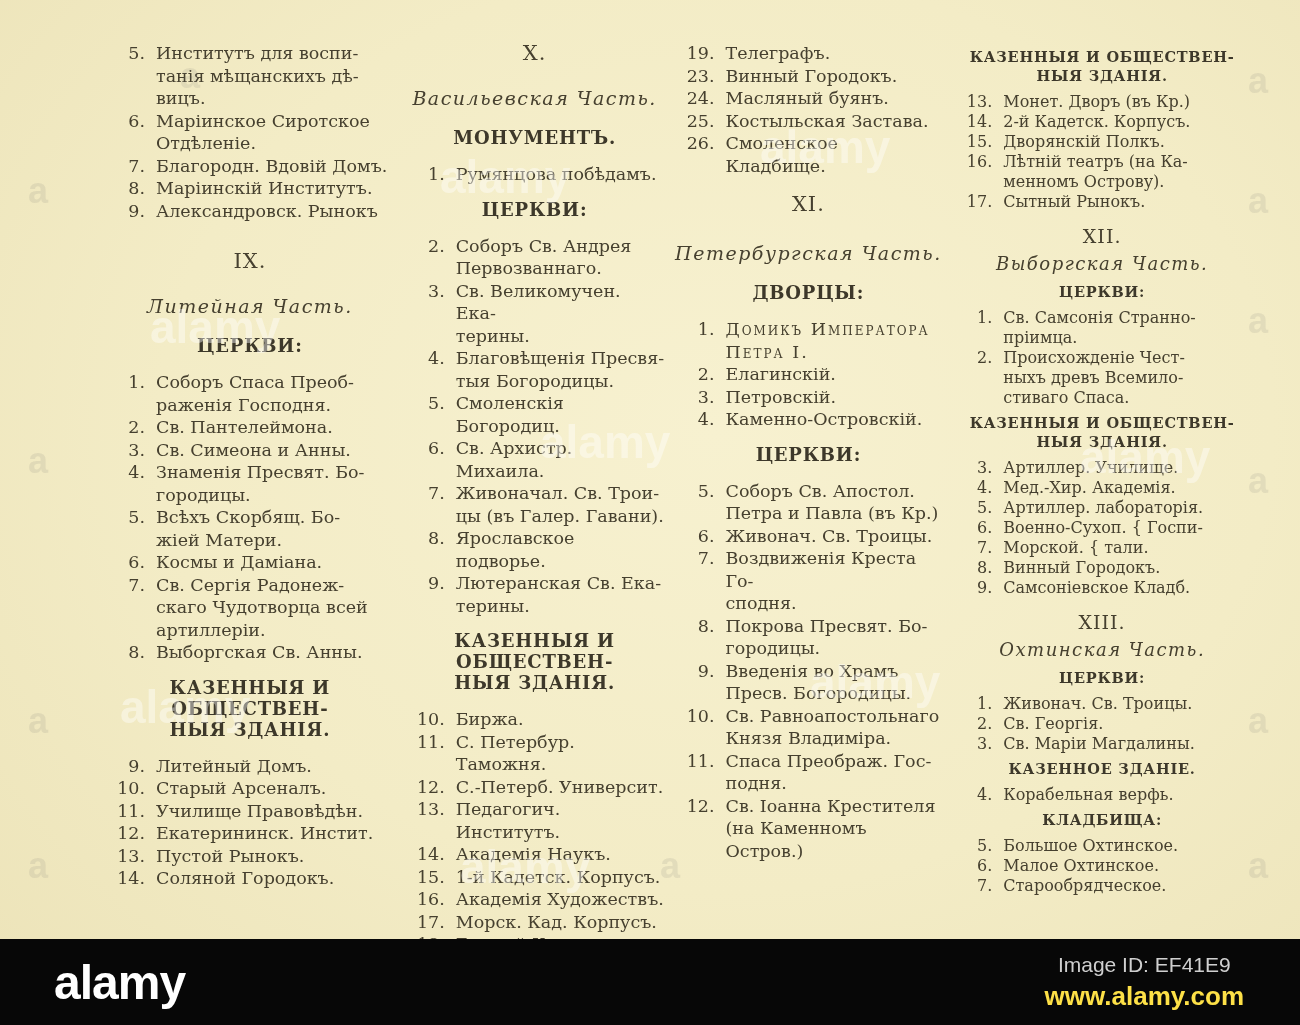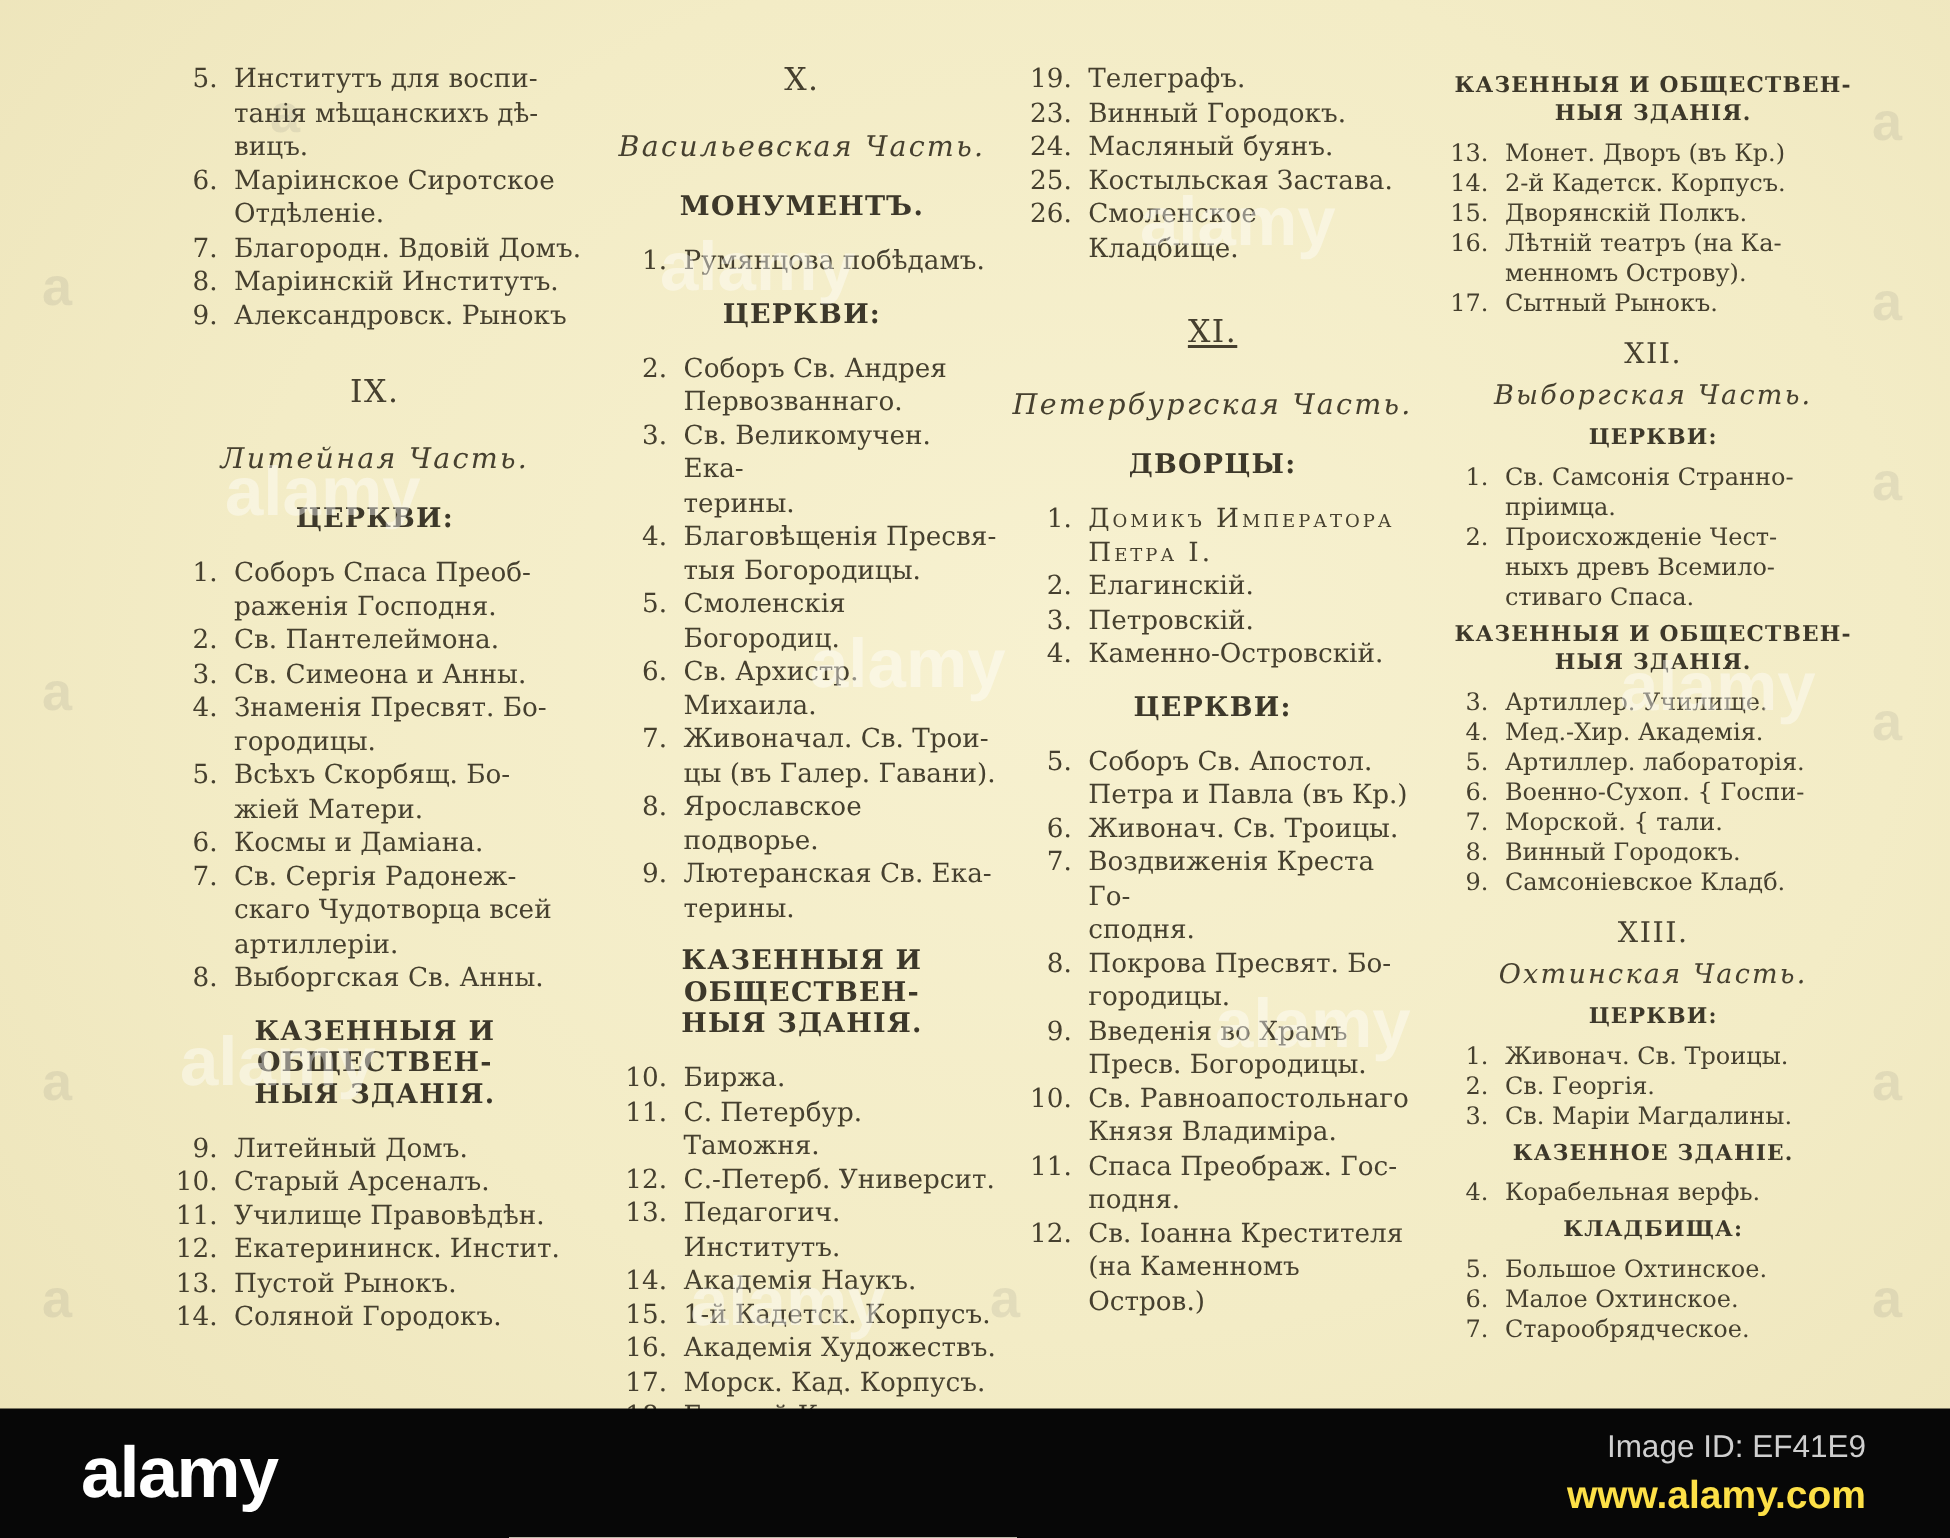--- a/index.html
+++ b/index.html
@@ -20,35 +20,35 @@
   .col-3{width:300px;margin-right:0;font-size:16px;line-height:20px;}
   .item{display:flex;}
   .num{flex:none;width:40px;text-align:right;padding-right:11px;}
   .txt{flex:1;}
   .spaced .txt{font-variant:small-caps;letter-spacing:2px;}
   .block{text-align:center;}
   .roman{font-size:21px;margin:28px 0 22px;letter-spacing:1px;}
   .part{font-style:italic;font-size:19px;margin:0 0 18px;letter-spacing:1.5px;}
   .heading{font-weight:bold;font-size:18px;line-height:21px;letter-spacing:0.8px;margin:13px 0 15px;color:#3d382a;}
   .col > :first-child{margin-top:0;}
-  .col-2 .roman{margin:33px 0 26px;text-decoration:underline;}
+  .col-2 .roman{margin:16px 0 26px;}
   .col-3 .roman{margin:14px 0 8px;font-size:19px;}
   .col-3 .part{margin:0 0 8px;font-size:18px;}
   .col-3 .heading{margin:5px 0 7px;font-size:14.5px;line-height:19px;}
   .watermarks{position:absolute;inset:0;pointer-events:none;z-index:5;}
   .wm{position:absolute;font-family:"Liberation Sans", sans-serif;font-weight:bold;}
   .wm-white{color:rgba(255,255,255,0.42);font-size:46px;}
   .wm-gray{color:rgba(110,110,110,0.12);font-size:36px;}
   .footer{
     position:absolute;left:0;right:0;bottom:0;height:86px;
     background:#070707;z-index:10;
     display:flex;align-items:center;justify-content:space-between;
   }
   .logo{font-family:"Liberation Sans", sans-serif;font-weight:bold;font-size:48px;color:#ffffff;margin-left:54px;letter-spacing:-1px;}
-  .footer-right{text-align:right;margin-right:56px;font-family:"Liberation Sans", sans-serif;}
+  .footer-right{text-align:center;margin-right:56px;font-family:"Liberation Sans", sans-serif;}
   .image-id{color:#cfcfcf;font-size:21px;margin-bottom:4px;}
   .site-url{color:#fde047;font-size:26px;font-weight:bold;}
 </style>
 </head>
 <body>
 
 <div class="page">
   <div class="columns" id="columns">
       <div class="col col-0">
         <div class="item">

